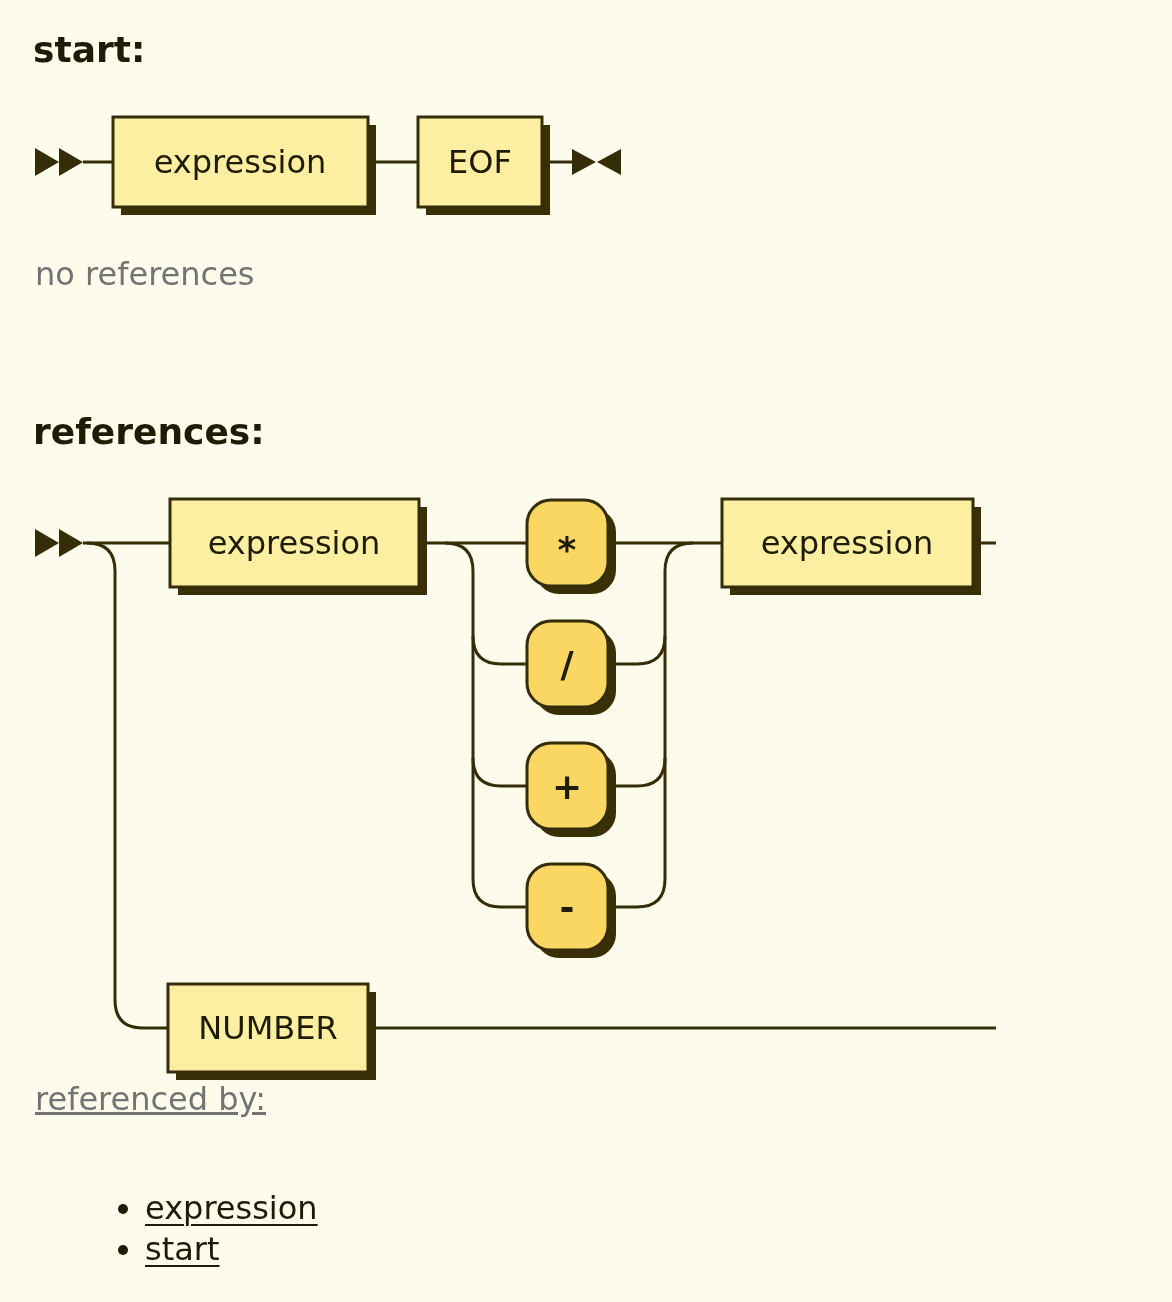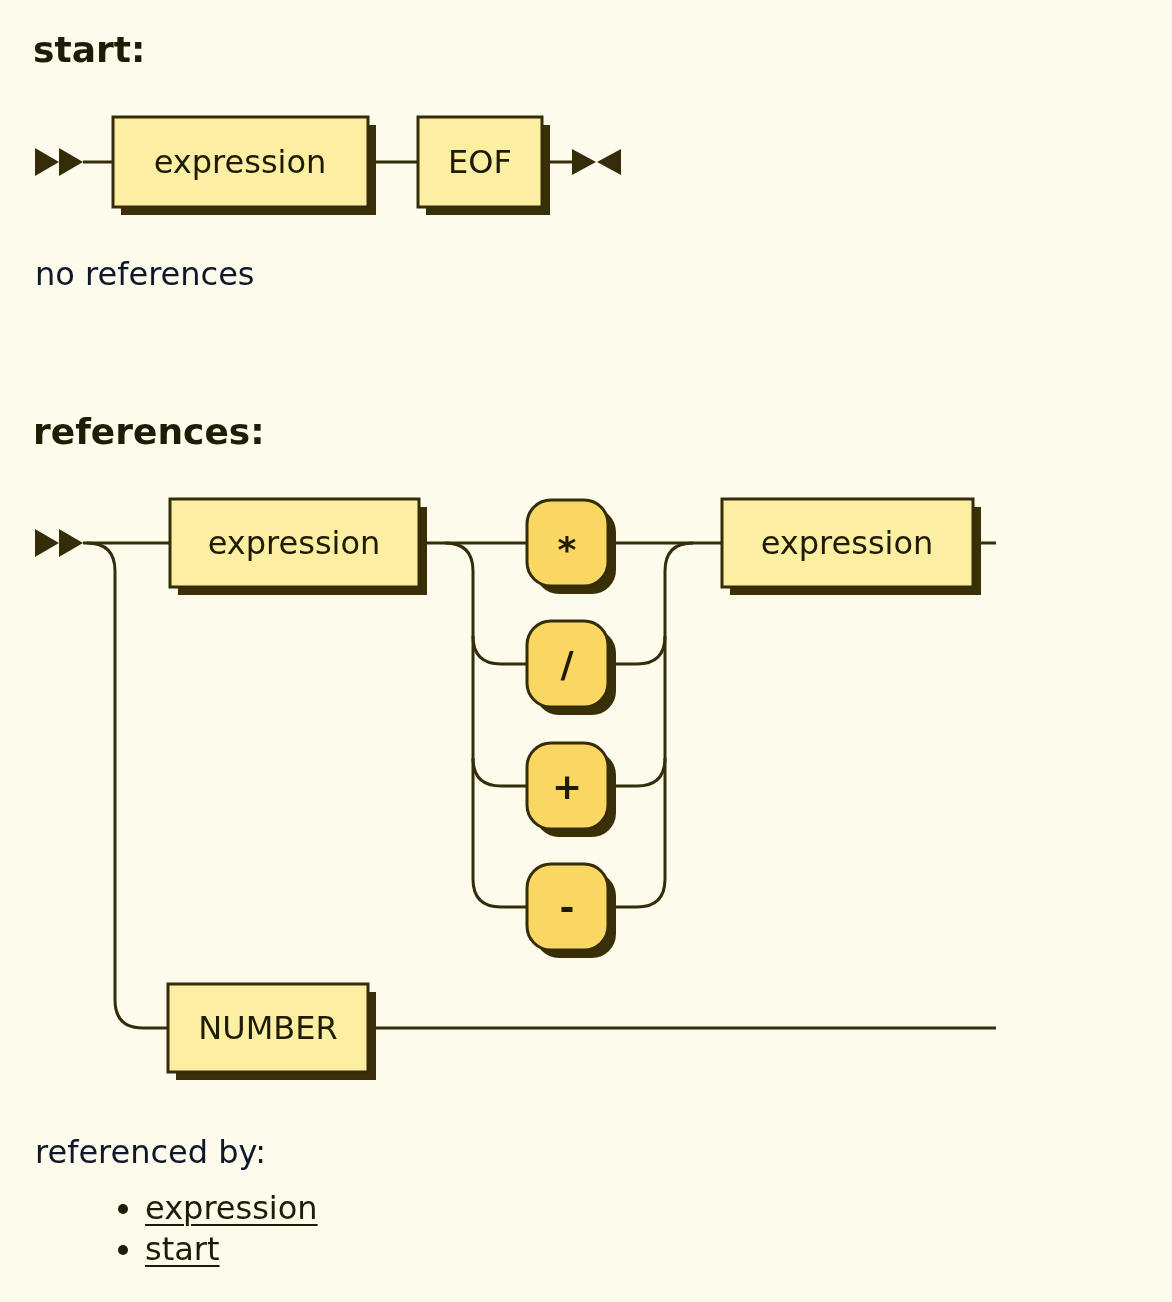--- a/index.html
+++ b/index.html
@@ -26,24 +26,24 @@
     color: #1E1C05;
   }
   #heading-start { top: 28px; }
   #heading-expression { top: 410px; }
   .note-text {
     position: absolute;
     left: 35px;
     margin: 0;
     font-size: 32px;
     line-height: 40px;
-    color: #0f172a;
+    color: #737373;
   }
   #no-references { top: 254px; }
-  #referenced-by { top: 1132px; }
+  #referenced-by { top: 1079px; text-decoration: underline; }
   .diagram-svg { position: absolute; }
   #diagram-start { left: 30px; top: 112px; }
   #diagram-expression { left: 30px; top: 490px; }
   .references-list {
     position: absolute;
     left: 95px;
     top: 1188px;
     margin: 0;
     padding: 0 0 0 50px;
     list-style: disc outside;

